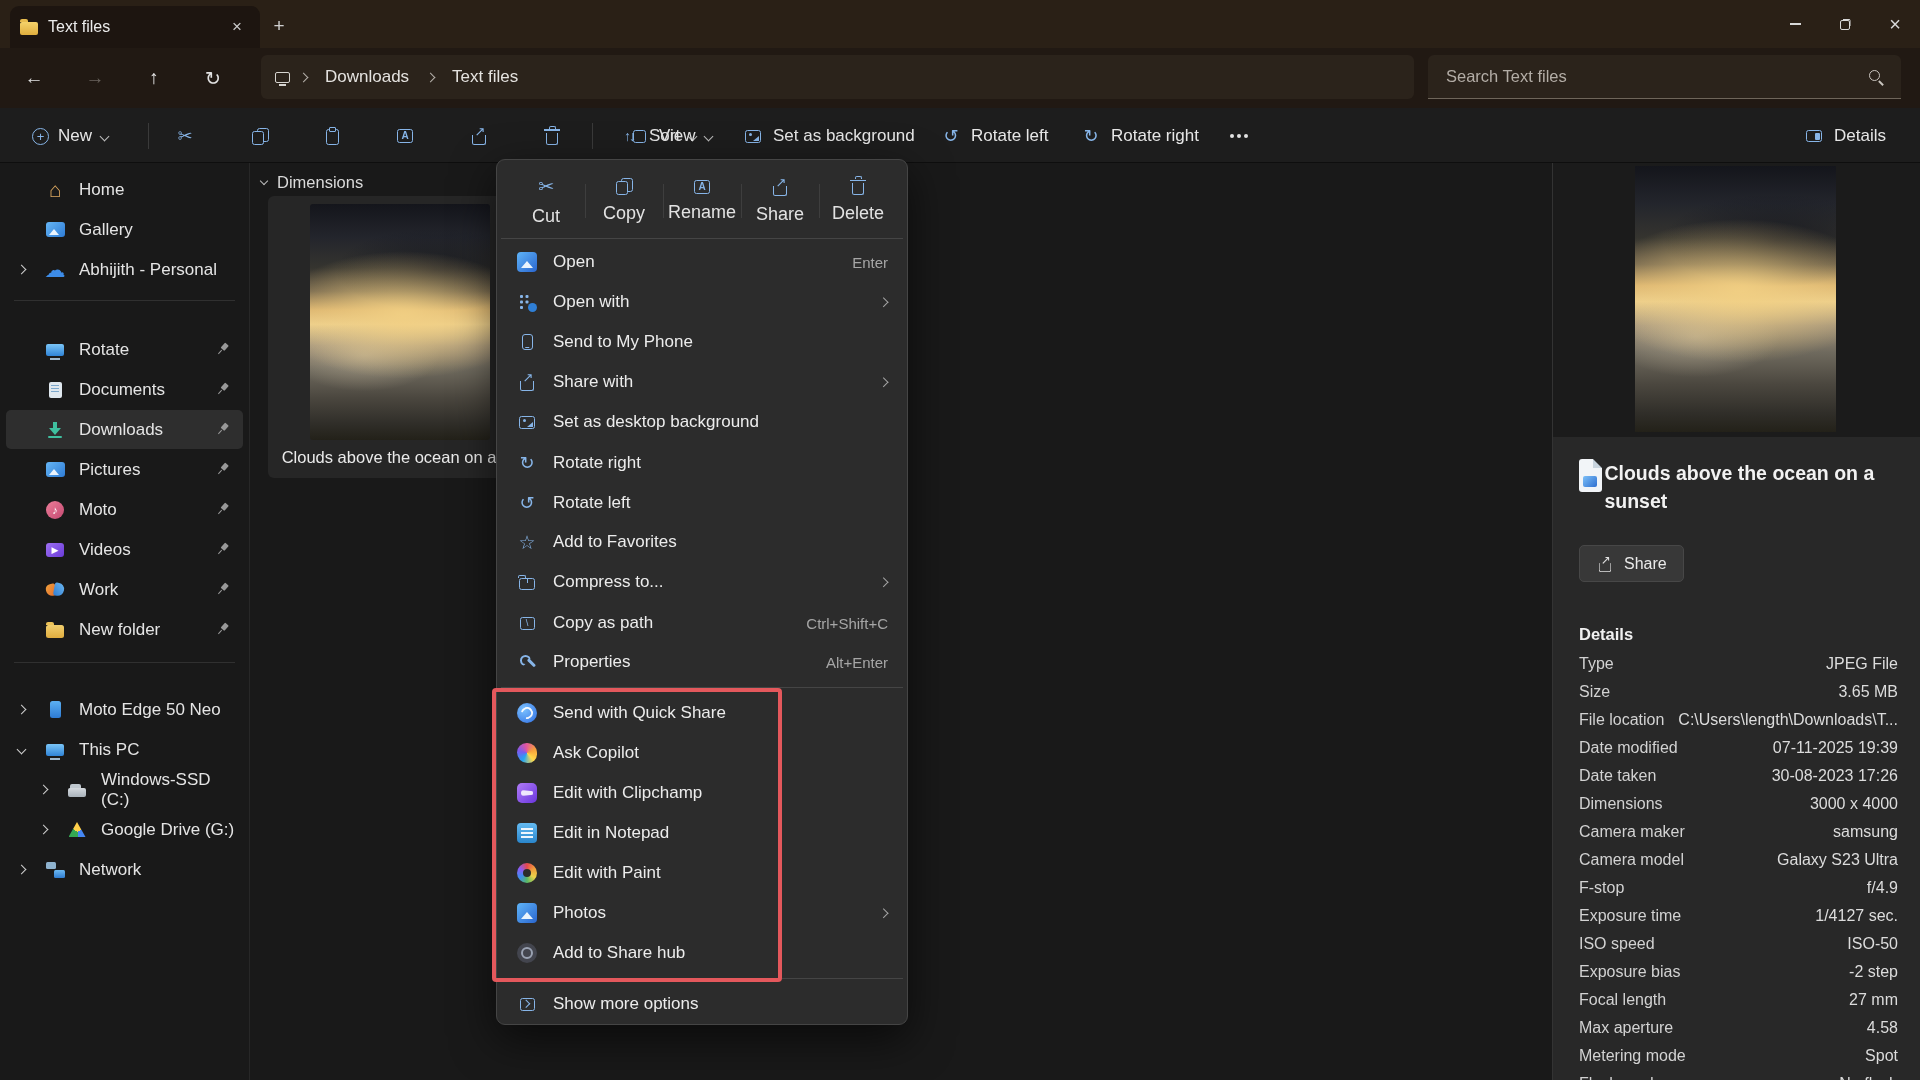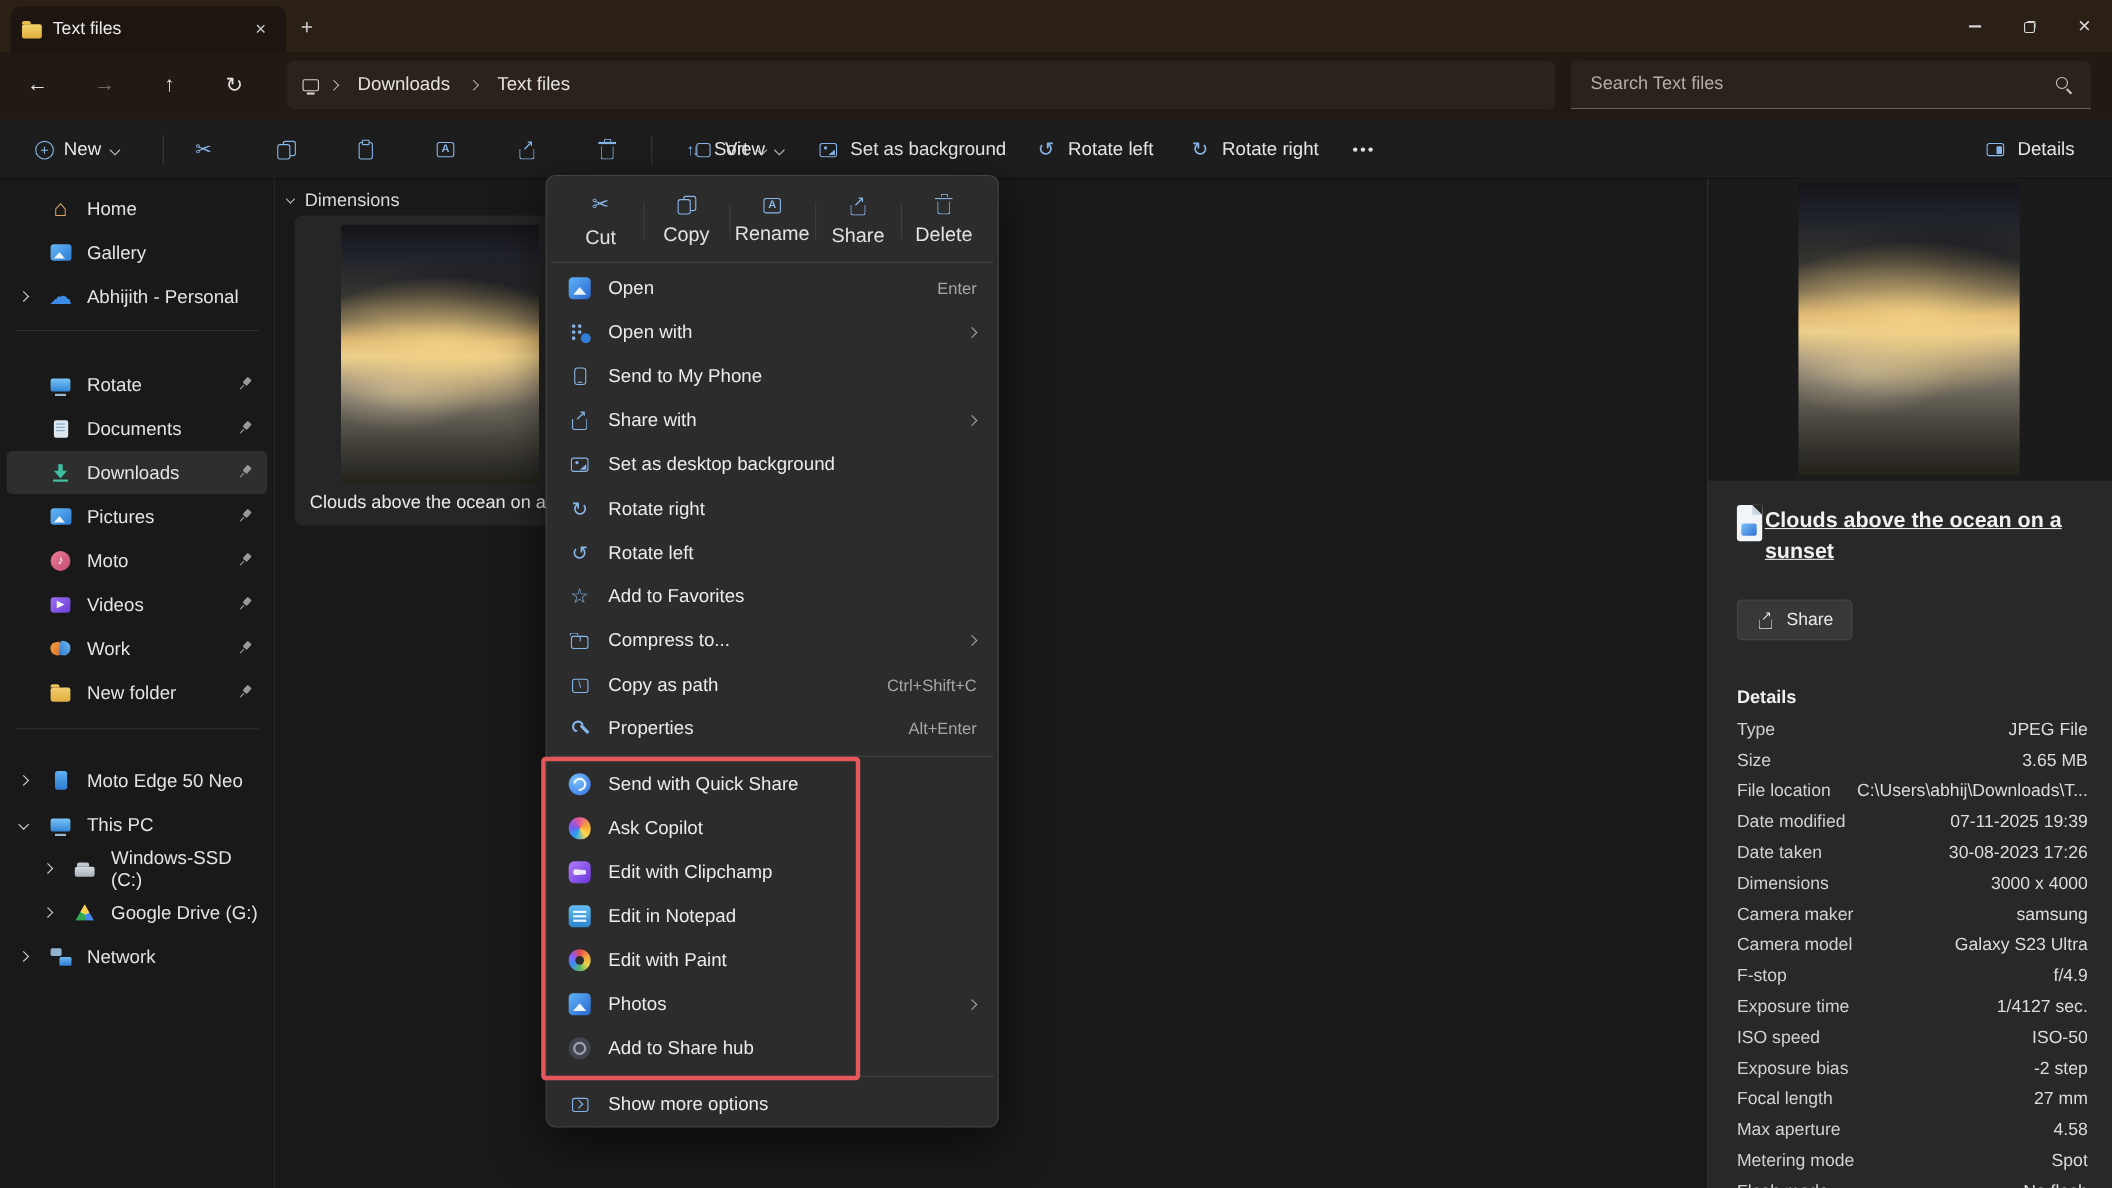--- a/index.html
+++ b/index.html
@@ -165,21 +165,21 @@
   .redbox{position:absolute;left:492px;top:688px;width:290px;height:294px;border:4px solid #e4585c;border-radius:4px;z-index:30;pointer-events:none;}
 
   
   .dpanel{position:absolute;right:0;top:163px;width:368px;bottom:0;background:#282828;border-left:1px solid #333;}
   .preview-strip{position:absolute;left:0;top:0;width:100%;height:274px;background:#1b1b1b;}
   .preview-img{position:absolute;left:82px;top:3px;width:201px;height:266px;}
   .dinfo{position:absolute;left:0;top:274px;right:0;bottom:0;}
   .fpage{position:relative;width:27px;height:33px;background:#f2f5f8;border-radius:3px;}
   .fpage::before{content:"";position:absolute;top:0;right:0;border-style:solid;border-width:0 9px 9px 0;border-color:#282828 #282828 #c8d4de transparent;}
   .fpage::after{content:"";position:absolute;left:4px;bottom:5px;width:14px;height:11px;border-radius:2px;background:linear-gradient(135deg,#7cc0f8,#2f6fd0);}
-  .dtitle-row{position:absolute;left:26px;top:22px;right:22px;display:flex;gap:2px;text-decoration:underline;}
+  .dtitle-row{position:absolute;left:26px;top:22px;right:22px;display:flex;gap:2px;}
   .dtitle{font-size:19.5px;font-weight:700;color:#f2f2f2;line-height:28px;}
   .sharebtn{position:absolute;left:26px;top:108px;height:37px;display:flex;align-items:center;gap:10px;padding:0 16px;background:#383838;border:1px solid #474747;border-radius:5px;font-size:16px;color:#eaeaea;}
   .sharebtn .shr{color:#e3e3e3;transform:scale(.9);}
   .dhdr{position:absolute;left:26px;top:188px;font-size:16.5px;font-weight:700;color:#f0f0f0;}
   .drows{position:absolute;left:26px;right:22px;top:213px;bottom:0;overflow:hidden;}
   .dr{display:flex;height:28px;align-items:center;font-size:16px;}
   .dr .dl{color:#d2d2d2;white-space:nowrap;}
   .dr .dv{flex:1;text-align:right;color:#dcdcdc;white-space:nowrap;overflow:hidden;}
 </style>
 </head>
@@ -589,21 +589,21 @@
         <div class="dr">
             <span class="dl">Type</span>
             <span class="dv">JPEG File</span>
           </div>
         <div class="dr">
             <span class="dl">Size</span>
             <span class="dv">3.65 MB</span>
           </div>
         <div class="dr">
             <span class="dl">File location</span>
-            <span class="dv">C:\Users\abhij\Downloads\T...</span>
+            <span class="dv">C:\Users\length\Downloads\T...</span>
           </div>
         <div class="dr">
             <span class="dl">Date modified</span>
             <span class="dv">07-11-2025 19:39</span>
           </div>
         <div class="dr">
             <span class="dl">Date taken</span>
             <span class="dv">30-08-2023 17:26</span>
           </div>
         <div class="dr">

